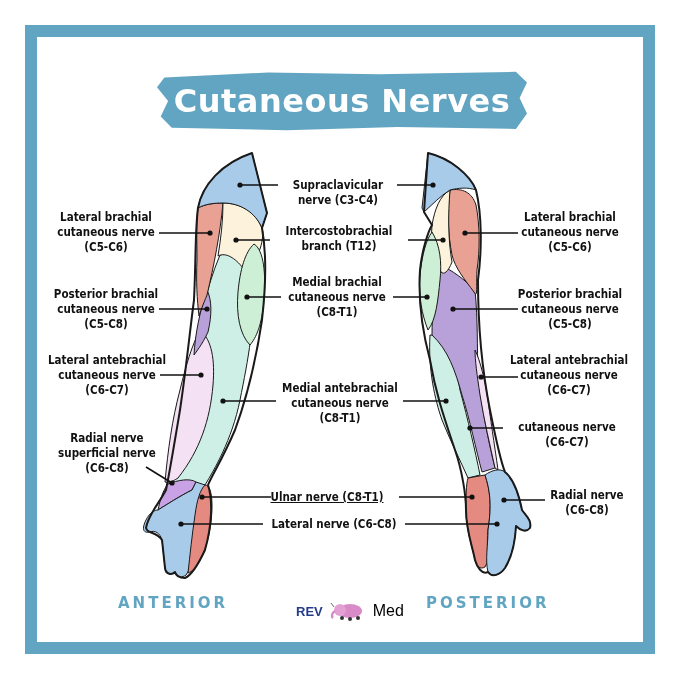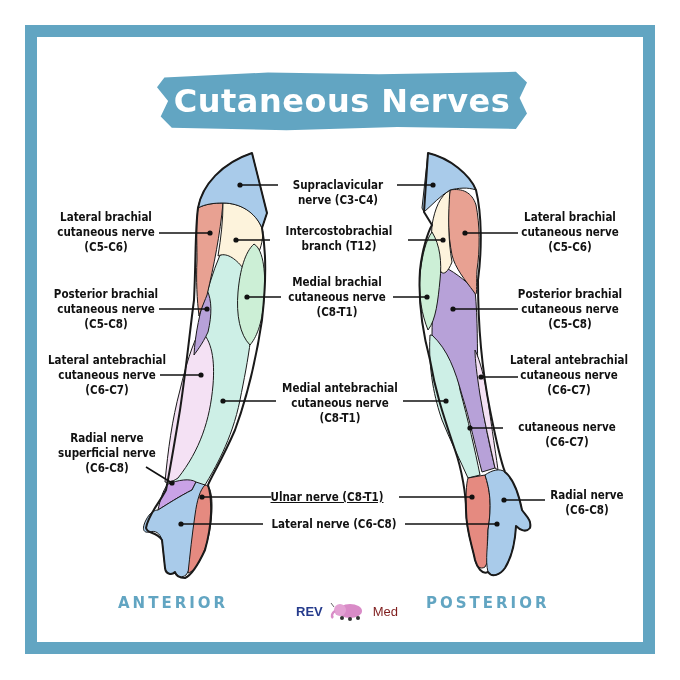--- a/index.html
+++ b/index.html
@@ -8,21 +8,21 @@
   .title-band { position:absolute; left:157px; top:70px; width:370px; height:62px; background:#62a5c2;
     clip-path: polygon(2% 12%, 30% 4%, 60% 7%, 97% 3%, 100% 20%, 98% 45%, 100% 70%, 97% 95%, 65% 92%, 35% 97%, 4% 93%, 1% 75%, 3% 50%, 0% 28%); }
   .title-text { position:absolute; left:157px; top:70px; width:370px; height:62px; display:flex; align-items:center; justify-content:center;
     color:#ffffff; font-family:"DejaVu Sans", sans-serif; font-weight:bold; font-size:32px; letter-spacing:0.5px; }
   svg.art { position:absolute; left:0; top:0; }
   .lbl { position:absolute; font-family:"DejaVu Sans Condensed","DejaVu Sans", sans-serif; font-weight:bold; font-size:11.5px; line-height:15px; color:#111; text-align:center; white-space:nowrap; }
   .lbl span { display:block; }
   .view-label { position:absolute; font-family:"DejaVu Sans", sans-serif; font-weight:bold; font-size:15px; letter-spacing:3px; color:#62a5c2; }
   .logo { position:absolute; left:296px; top:600px; height:22px; display:flex; align-items:center; gap:7px; }
   .logo-rev { font-family:"Liberation Sans", sans-serif; font-weight:bold; font-size:13px; color:#253b8c; }
-  .logo-med { font-family:"Liberation Sans", sans-serif; font-size:13px; color:#7f1d1d; }
+  .logo-med { font-family:"Liberation Sans", sans-serif; font-size:16px; color:#000000; }
 </style>
 </head>
 <body>
 
 <div class="frame"></div>
 
 <div class="title-band"></div>
 <div class="title-text">Cutaneous Nerves</div>
 
 <svg class="art" width="680" height="680" viewBox="0 0 680 680">

